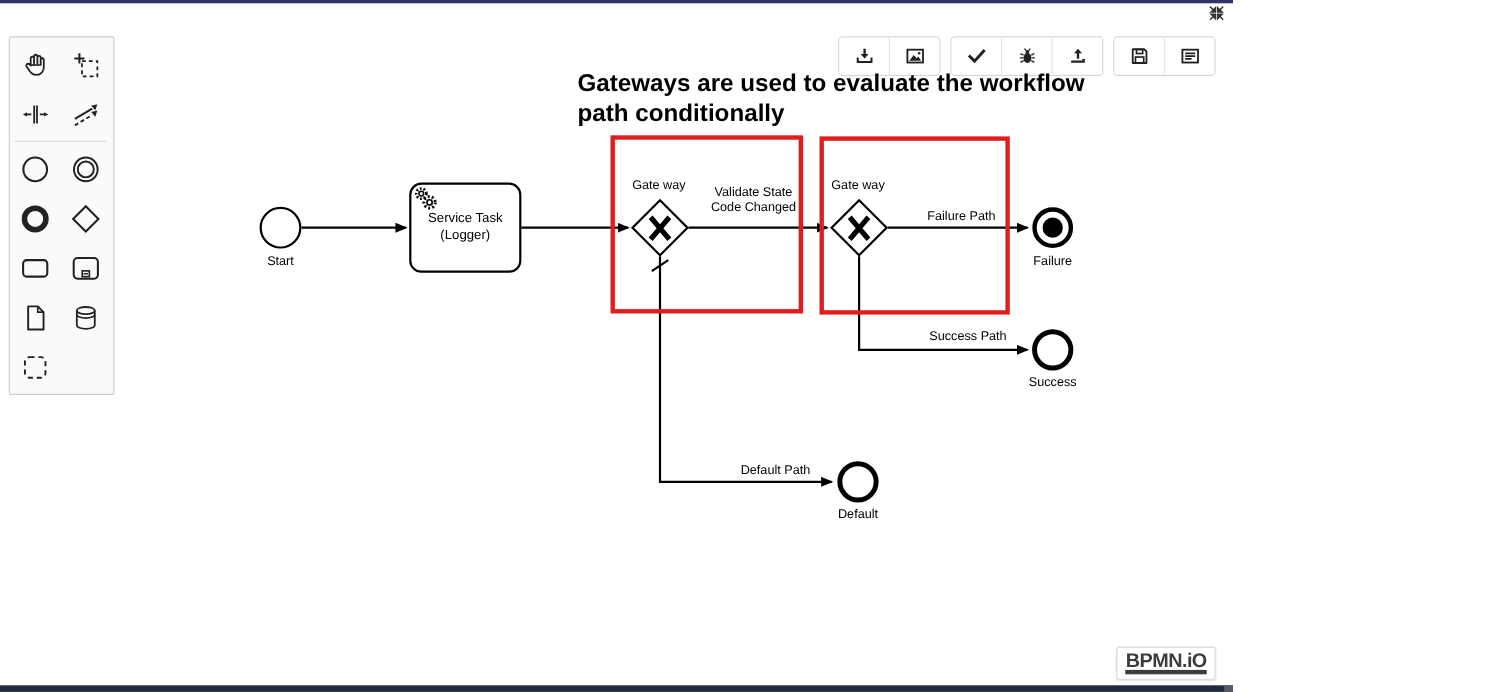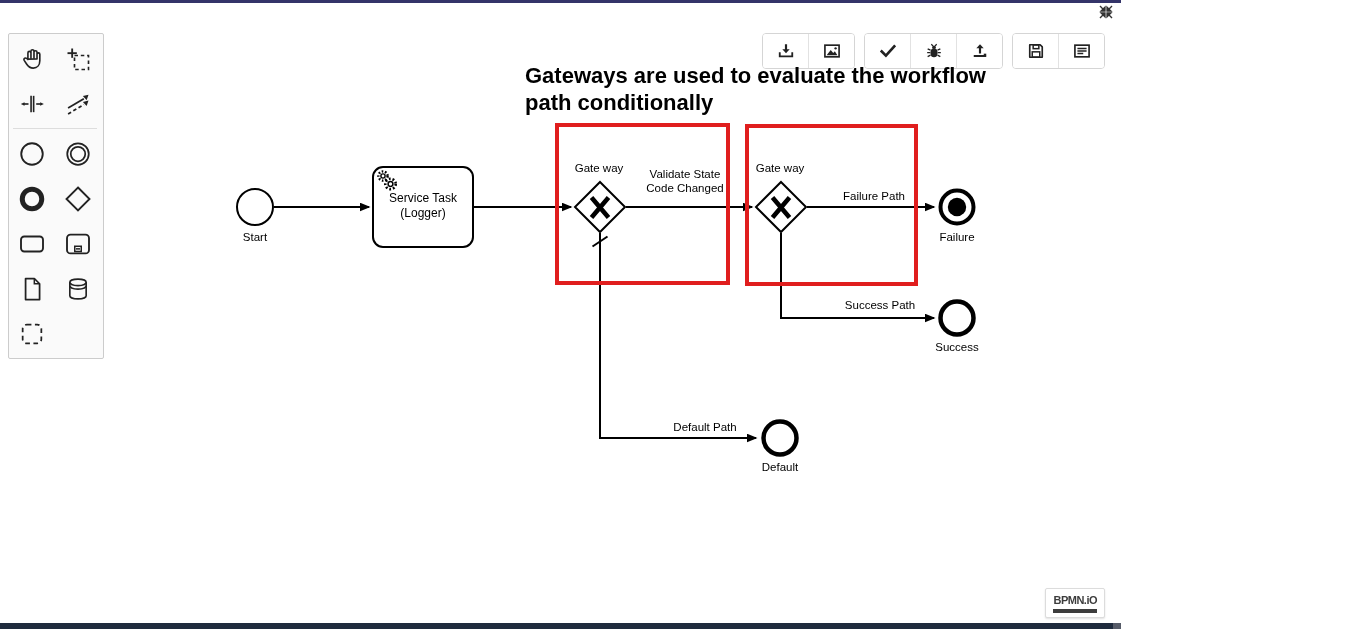--- a/index.html
+++ b/index.html
@@ -30,21 +30,21 @@
   .lbl{font-size:11.5px;}
   .task-lbl{font-size:12px;}
   .heading{font-size:22px;font-weight:700;fill:#101010;}
   .shape{fill:#ffffff;stroke:#000;stroke-width:2;}
   .flow{stroke:#000;stroke-width:2;fill:none;}
 
   
   .watermark{position:absolute;right:16px;bottom:11px;background:#fff;border:1px solid #dcdcdc;
              border-radius:2px;box-shadow:0 1px 2px rgba(0,0,0,.12);padding:3px 7px 4px 7px;
              text-align:center;cursor:pointer;}
-  .wm-text{font-size:11px;font-weight:700;color:#3c3c3c;letter-spacing:-0.5px;line-height:16px;}
+  .wm-text{font-size:18px;font-weight:700;color:#3c3c3c;letter-spacing:-0.5px;line-height:16px;}
   .wm-bar{height:4px;background:#3c3c3c;margin-top:1px;}
 </style>
 </head>
 <body>
 
 <div class="screen">
   <div class="top-border"></div>
 
   <svg class="collapse" viewBox="0 0 24 24">
     <g stroke="#333" stroke-width="2" fill="#333">

